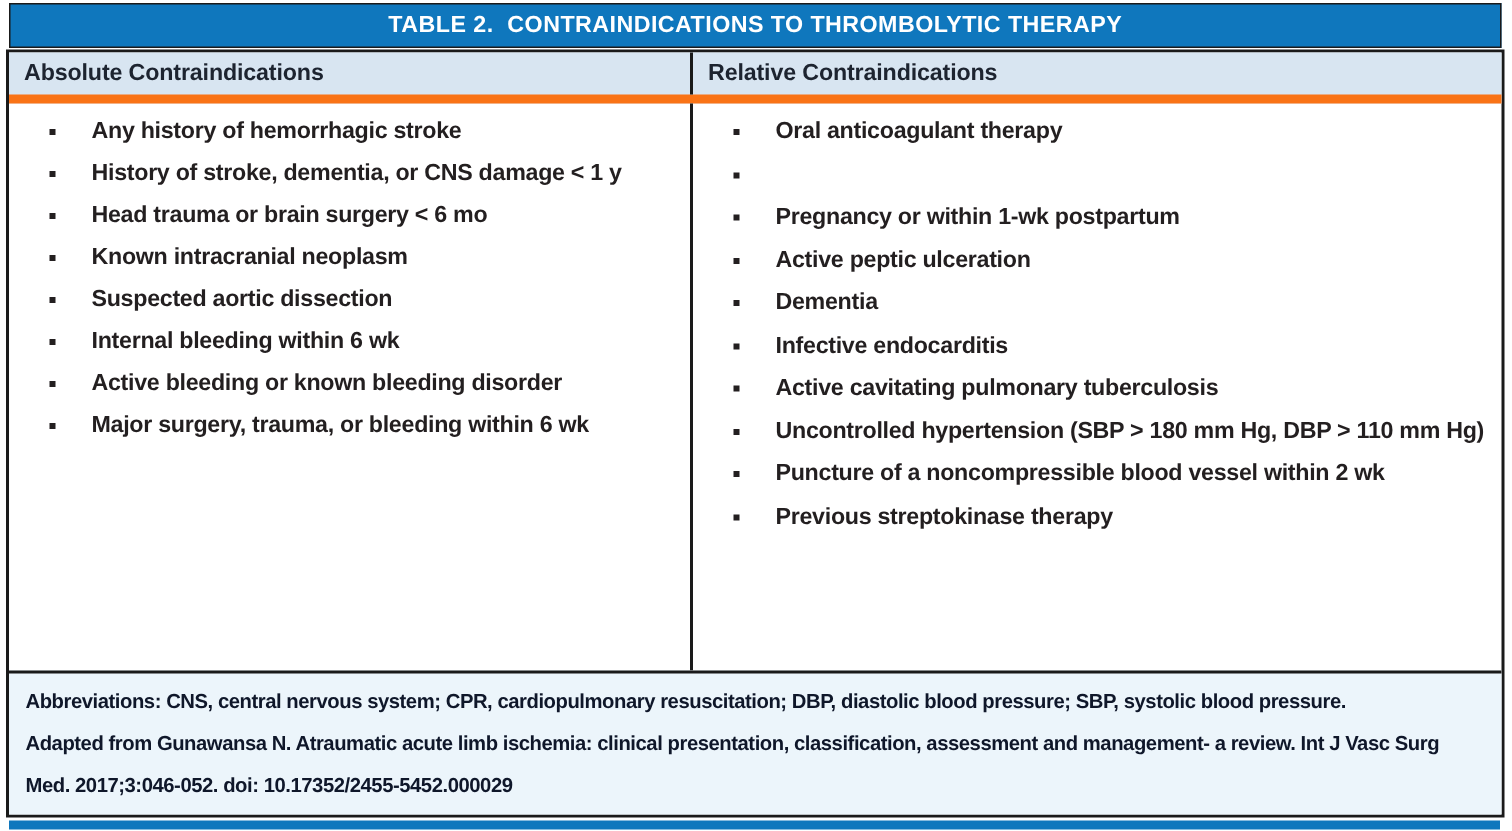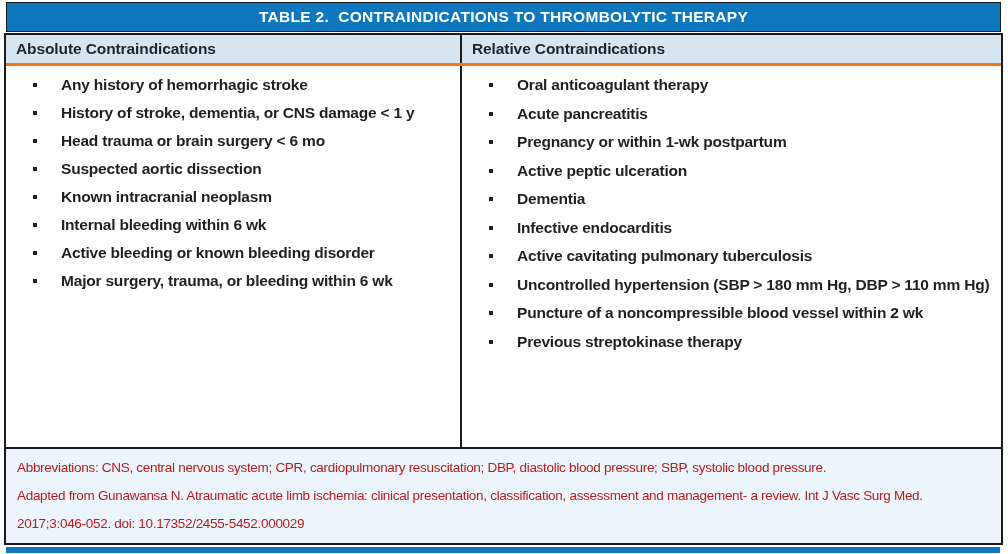--- a/index.html
+++ b/index.html
@@ -36,21 +36,21 @@
     position: absolute;
     left: 4px; right: 5px; top: 33px; bottom: 9px;
     border: 2px solid #1a1a1a;
     display: flex;
     flex-direction: column;
     background: #ffffff;
   }
   .header-row {
     height: 28px;
     background: #d8e5f1;
-    border-bottom: 3px solid #f97316;
+    border-bottom: 6px solid #f97316;
     display: flex;
     flex: 0 0 auto;
   }
   .header-cell {
     display: flex;
     align-items: center;
     padding-left: 10px;
     font-weight: 700;
     font-size: 15.5px;
     color: #1d2430;
@@ -91,22 +91,22 @@
   .footer {
     flex: 0 0 auto;
     height: 96px;
     background: #ecf5fb;
     border-top: 2px solid #1a1a1a;
     box-sizing: border-box;
     padding: 5px 12px 0 11px;
   }
   .footer p {
     margin: 0;
-    color: #b91c1c;
-    font-weight: 400;
+    color: #0f172a;
+    font-weight: 700;
     font-size: 13.5px;
     line-height: 28px;
     letter-spacing: -0.3px;
   }
   .bottom-bar {
     position: absolute;
     left: 6px; right: 8px; bottom: 1px;
     height: 6px;
     background: #0f77bd;
   }
@@ -142,25 +142,25 @@
           <li>
               <span class="bullet"></span>
               <span class="item-text">History of stroke, dementia, or CNS damage &lt; 1 y</span>
             </li>
           <li>
               <span class="bullet"></span>
               <span class="item-text">Head trauma or brain surgery &lt; 6 mo</span>
             </li>
           <li>
               <span class="bullet"></span>
+              <span class="item-text">Known intracranial neoplasm</span>
+            </li>
+          <li>
+              <span class="bullet"></span>
               <span class="item-text">Suspected aortic dissection</span>
-            </li>
-          <li>
-              <span class="bullet"></span>
-              <span class="item-text">Known intracranial neoplasm</span>
             </li>
           <li>
               <span class="bullet"></span>
               <span class="item-text">Internal bleeding within 6 wk</span>
             </li>
           <li>
               <span class="bullet"></span>
               <span class="item-text">Active bleeding or known bleeding disorder</span>
             </li>
           <li>
@@ -171,21 +171,20 @@
       </div>
 
       <div class="body-cell col-right">
         <ul class="item-list list-right">
           <li>
               <span class="bullet"></span>
               <span class="item-text">Oral anticoagulant therapy</span>
             </li>
           <li>
               <span class="bullet"></span>
-              <span class="item-text">Acute pancreatitis</span>
             </li>
           <li>
               <span class="bullet"></span>
               <span class="item-text">Pregnancy or within 1-wk postpartum</span>
             </li>
           <li>
               <span class="bullet"></span>
               <span class="item-text">Active peptic ulceration</span>
             </li>
           <li>

